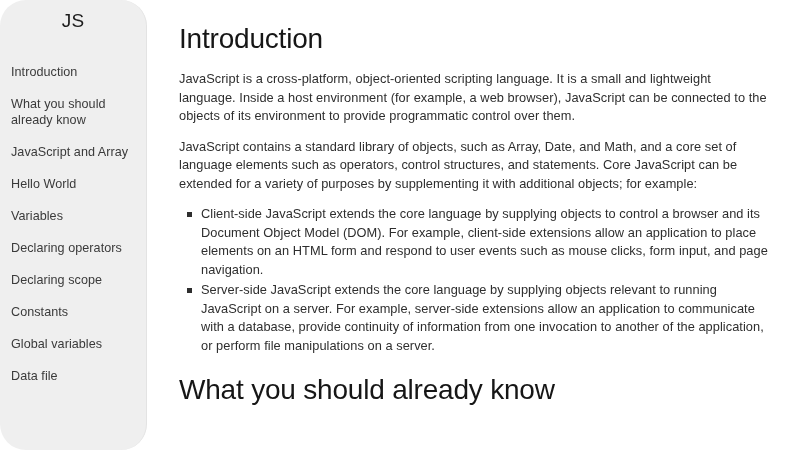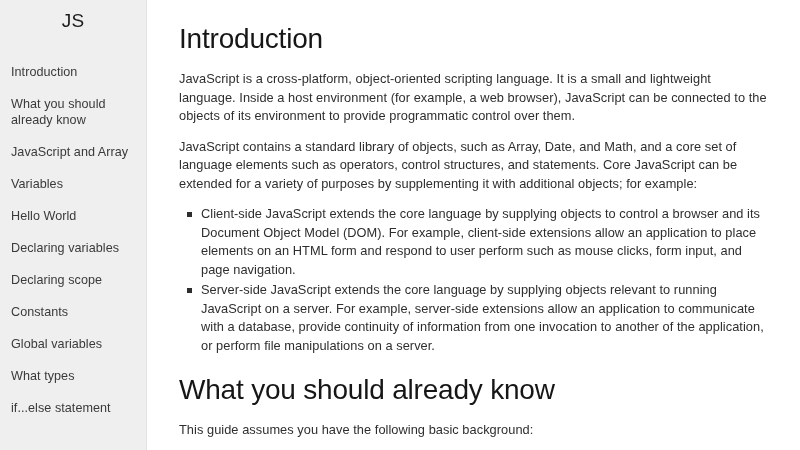--- a/index.html
+++ b/index.html
@@ -26,20 +26,21 @@
 
   
   #navbar {
     width: 147px;
     min-width: 147px;
     height: 450px;
     background: #efefef;
     border-right: 1px solid #e3e3e3;
     overflow: hidden;
     position: relative;
+    border-radius: 26px;
   }
 
   .nav-header {
     text-align: center;
     font-size: 19px;
     line-height: 26px;
     font-weight: 400;
     color: #1c1c1c;
     padding: 8px 8px 0 8px;
     margin: 0;
@@ -134,55 +135,51 @@
         <li>
           <a class="nav-link" href="#">Introduction</a>
         </li>
         <li>
           <a class="nav-link" href="#">What you should already know</a>
         </li>
         <li>
           <a class="nav-link" href="#">JavaScript and Array</a>
         </li>
         <li>
+          <a class="nav-link" href="#">Hello World</a>
+        </li>
+        <li>
           <a class="nav-link" href="#">Variables</a>
         </li>
         <li>
-          <a class="nav-link" href="#">Hello World</a>
-        </li>
-        <li>
-          <a class="nav-link" href="#">Declaring variables</a>
+          <a class="nav-link" href="#">Declaring operators</a>
         </li>
         <li>
           <a class="nav-link" href="#">Declaring scope</a>
         </li>
         <li>
           <a class="nav-link" href="#">Constants</a>
         </li>
         <li>
           <a class="nav-link" href="#">Global variables</a>
         </li>
         <li>
-          <a class="nav-link" href="#">What types</a>
-        </li>
-        <li>
-          <a class="nav-link" href="#">if...else statement</a>
+          <a class="nav-link" href="#">Data file</a>
         </li>
       </ul>
   </nav>
 
   <main id="main-doc">
       <section class="main-section">
         <h1 class="section-header">Introduction</h1>
         <p class="para">JavaScript is a cross-platform, object-oriented scripting language. It is a small and lightweight language. Inside a host environment (for example, a web browser), JavaScript can be connected to the objects of its environment to provide programmatic control over them.</p>
         <p class="para">JavaScript contains a standard library of objects, such as Array, Date, and Math, and a core set of language elements such as operators, control structures, and statements. Core JavaScript can be extended for a variety of purposes by supplementing it with additional objects; for example:</p>
         <ul class="doc-list">
-          <li><span class="sq-bullet"></span><span>Client-side JavaScript extends the core language by supplying objects to control a browser and its Document Object Model (DOM). For example, client-side extensions allow an application to place elements on an HTML form and respond to user perform such as mouse clicks, form input, and page navigation.</span></li>
+          <li><span class="sq-bullet"></span><span>Client-side JavaScript extends the core language by supplying objects to control a browser and its Document Object Model (DOM). For example, client-side extensions allow an application to place elements on an HTML form and respond to user events such as mouse clicks, form input, and page navigation.</span></li>
           <li><span class="sq-bullet"></span><span>Server-side JavaScript extends the core language by supplying objects relevant to running JavaScript on a server. For example, server-side extensions allow an application to communicate with a database, provide continuity of information from one invocation to another of the application, or perform file manipulations on a server.</span></li>
         </ul>
       </section>
       <section class="main-section">
         <h1 class="section-header second">What you should already know</h1>
-        <p class="para">This guide assumes you have the following basic background:</p>
       </section>
     </main>
 
 </div>
 
 </body></html>

